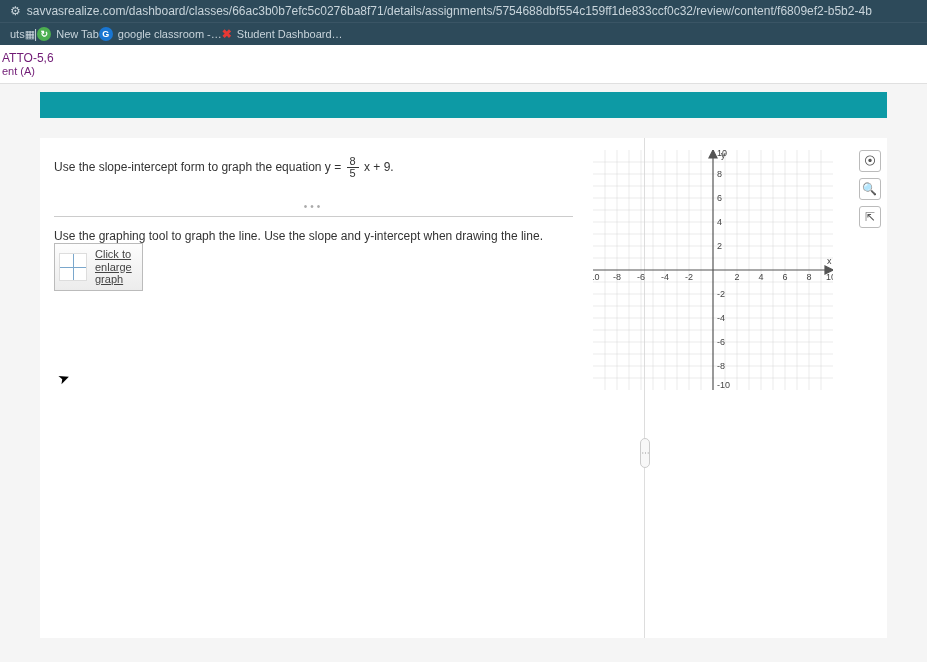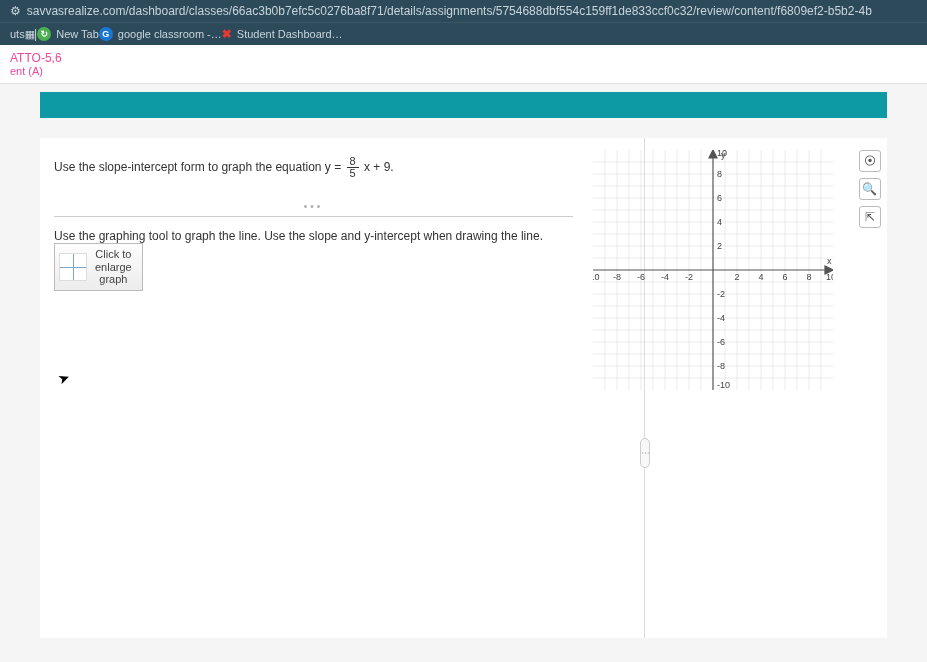--- a/index.html
+++ b/index.html
@@ -35,23 +35,23 @@
     font-size: 9px; font-weight: bold;
   }
   .bm-green { background: #4caf50; color: #fff; }
   .bm-blue { background: #1976d2; color: #fff; }
   .bm-red-x { color: #e53935; font-size: 12px; font-weight: bold; }
   .uts-label { font-size: 11px; }
   .grid-icon { font-size: 11px; letter-spacing: -1px; }
 
   .page-header {
     background: #fff;
-    padding: 6px 10px;
+    padding: 6px 2px;
     font-size: 12px;
-    color: #ec4899;
+    color: #701a75;
     border-bottom: 1px solid #e0e0e0;
   }
   .page-header .line2 { font-size: 11px; }
 
   .teal-bar {
     background: #0d9aa5;
     height: 26px;
     margin: 8px 40px 0 40px;
   }
 
@@ -99,21 +99,21 @@
     width: 28px; height: 28px;
     background: #fff;
     border: 1px solid #ddd;
     position: relative;
   }
   .enlarge-thumb::before, .enlarge-thumb::after {
     content: ''; position: absolute; background: #7aa7cc;
   }
   .enlarge-thumb::before { left: 50%; top: 0; width: 1px; height: 100%; }
   .enlarge-thumb::after { top: 50%; left: 0; height: 1px; width: 100%; }
-  .enlarge-lbl { line-height: 1.15; text-align: center; }
+  .enlarge-lbl { line-height: 1.15; text-align: left; text-decoration: underline; }
 
   .right-col {
     width: 300px;
     padding: 12px 0 0 0;
     position: relative;
   }
   .graph-box {
     width: 240px; height: 240px;
     position: relative;
     margin-left: 6px;

